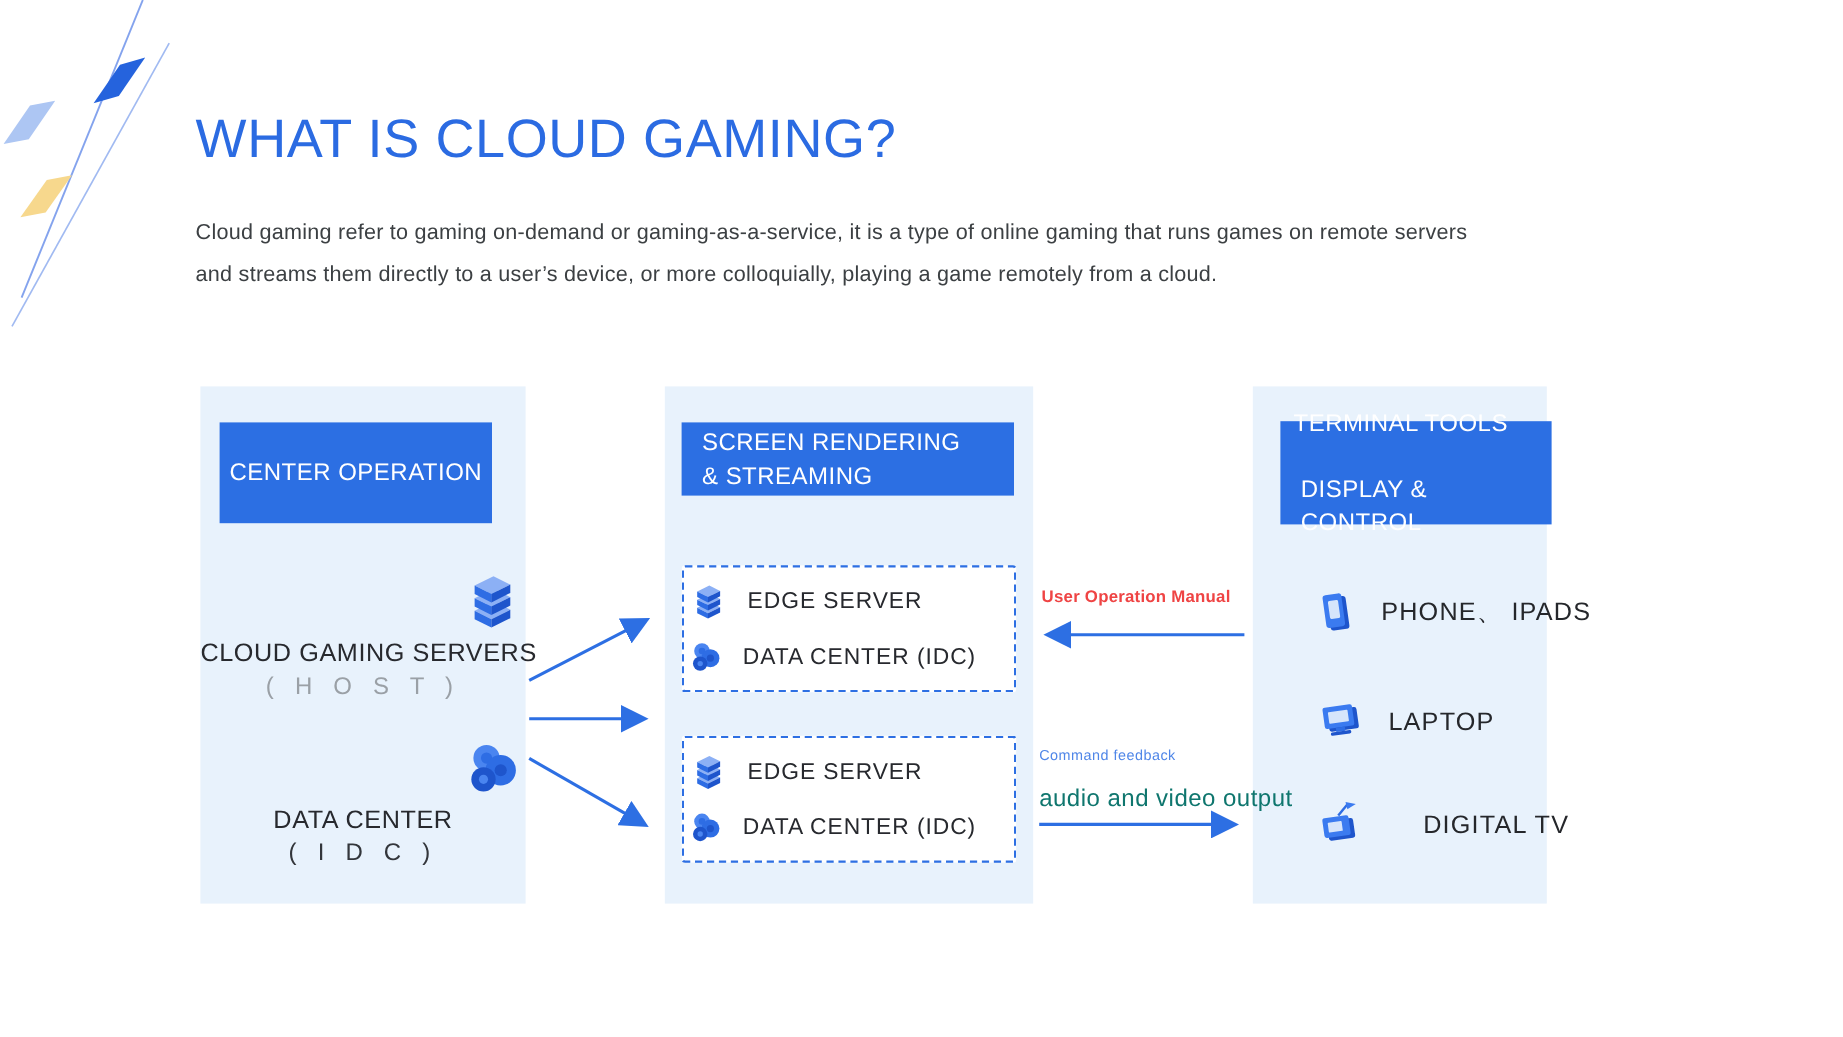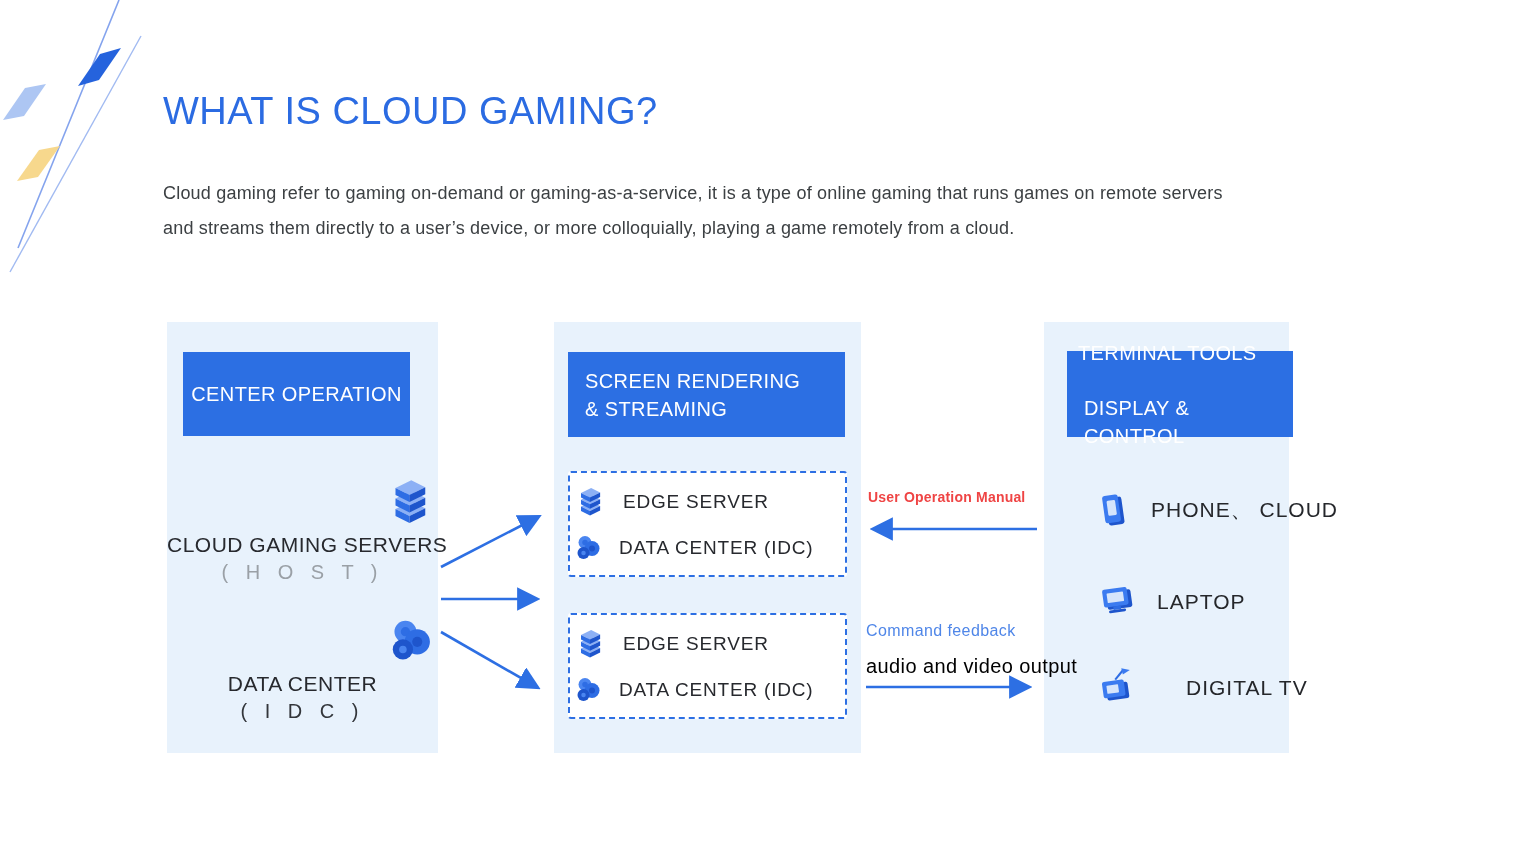--- a/index.html
+++ b/index.html
@@ -10,21 +10,21 @@
     -webkit-font-smoothing:antialiased;
   }
   .abs { position:absolute; }
 
   
   #decor { left:0; top:0; }
 
   
   #page-title {
     left:163px; top:90px; margin:0;
-    font-size:38px; font-weight:500; letter-spacing:0.5px;
+    font-size:45px; font-weight:500; letter-spacing:0.5px;
     color:#2b6be2; white-space:nowrap;
   }
   #page-desc {
     left:163px; top:176px; margin:0;
     font-size:18px; line-height:35px; letter-spacing:0.2px;
     color:#3c4043; white-space:nowrap;
   }
 
   
   .panel { position:absolute; top:322px; height:431px; background:#e8f2fc; }
@@ -34,21 +34,21 @@
 
   .hdr {
     position:absolute; background:#2c6fe3; color:#ffffff;
     font-size:20px; letter-spacing:0.4px;
   }
   #hdr-logical {
     left:16px; top:30px; width:227px; height:84px;
     display:flex; align-items:center; justify-content:center;
   }
   #hdr-render {
-    left:14px; top:30px; width:277px; height:85px;
+    left:14px; top:30px; width:277px; height:61px;
     display:flex; flex-direction:column; justify-content:center;
     padding-left:17px; box-sizing:border-box; line-height:28px;
   }
   #hdr-terminal {
     left:23px; top:29px; width:226px; height:86px;
     display:flex; flex-direction:column; justify-content:center;
     padding-left:11px; box-sizing:border-box; line-height:28px;
   }
   #hdr-terminal .line2 { padding-left:6px;margin-top:27px; }
 
@@ -77,24 +77,24 @@
             display:flex; align-items:center; gap:17px;
             font-size:21px; letter-spacing:1px; color:#25272b; white-space:nowrap; }
   #rp-phone  { top:166px; }
   #rp-laptop { top:258px; }
   #rp-tv     { top:344px;gap:48px; }
 
   
   .conn { position:absolute; white-space:nowrap; }
   #lbl-user { left:868px; top:489px; font-size:14px; font-weight:600;
               letter-spacing:0.2px; color:#ef4444; }
-  #lbl-cmd  { left:866px; top:622px; font-size:16px; font-weight:300;
+  #lbl-cmd  { left:866px; top:622px; font-size:12px; font-weight:300;
               letter-spacing:0.4px; color:#4f86e8; }
   #lbl-av   { left:866px; top:655px; font-size:20px; font-weight:300;
-              letter-spacing:0.4px; color:#000000; }
+              letter-spacing:0.4px; color:#0f766e; }
 
   #arrow-layer { left:0; top:0; pointer-events:none; }
 </style>
 </head>
 <body>
 
 <svg width="0" height="0" style="position:absolute" aria-hidden="true">
   <defs>
     <symbol id="sym-server" viewBox="0 0 64 64">
       <g>
@@ -217,21 +217,21 @@
 <section id="panel-terminal" class="panel">
   <div id="hdr-terminal" class="hdr">
     <span>TERMINAL TOOLS</span>
     <span class="line2">DISPLAY &amp; CONTROL</span>
   </div>
 
   <div id="rp-phone" class="rp-row">
     <svg width="42" height="44" viewBox="0 0 64 64">
         <use href="#sym-phone"></use>
       </svg>
-    <span>PHONE、 CLOUD</span>
+    <span>PHONE、 IPADS</span>
   </div>
   <div id="rp-laptop" class="rp-row">
     <svg width="48" height="44" viewBox="0 0 64 64">
         <use href="#sym-laptop"></use>
       </svg>
     <span>LAPTOP</span>
   </div>
   <div id="rp-tv" class="rp-row">
     <svg width="46" height="44" viewBox="0 0 64 64">
         <use href="#sym-tv"></use>

